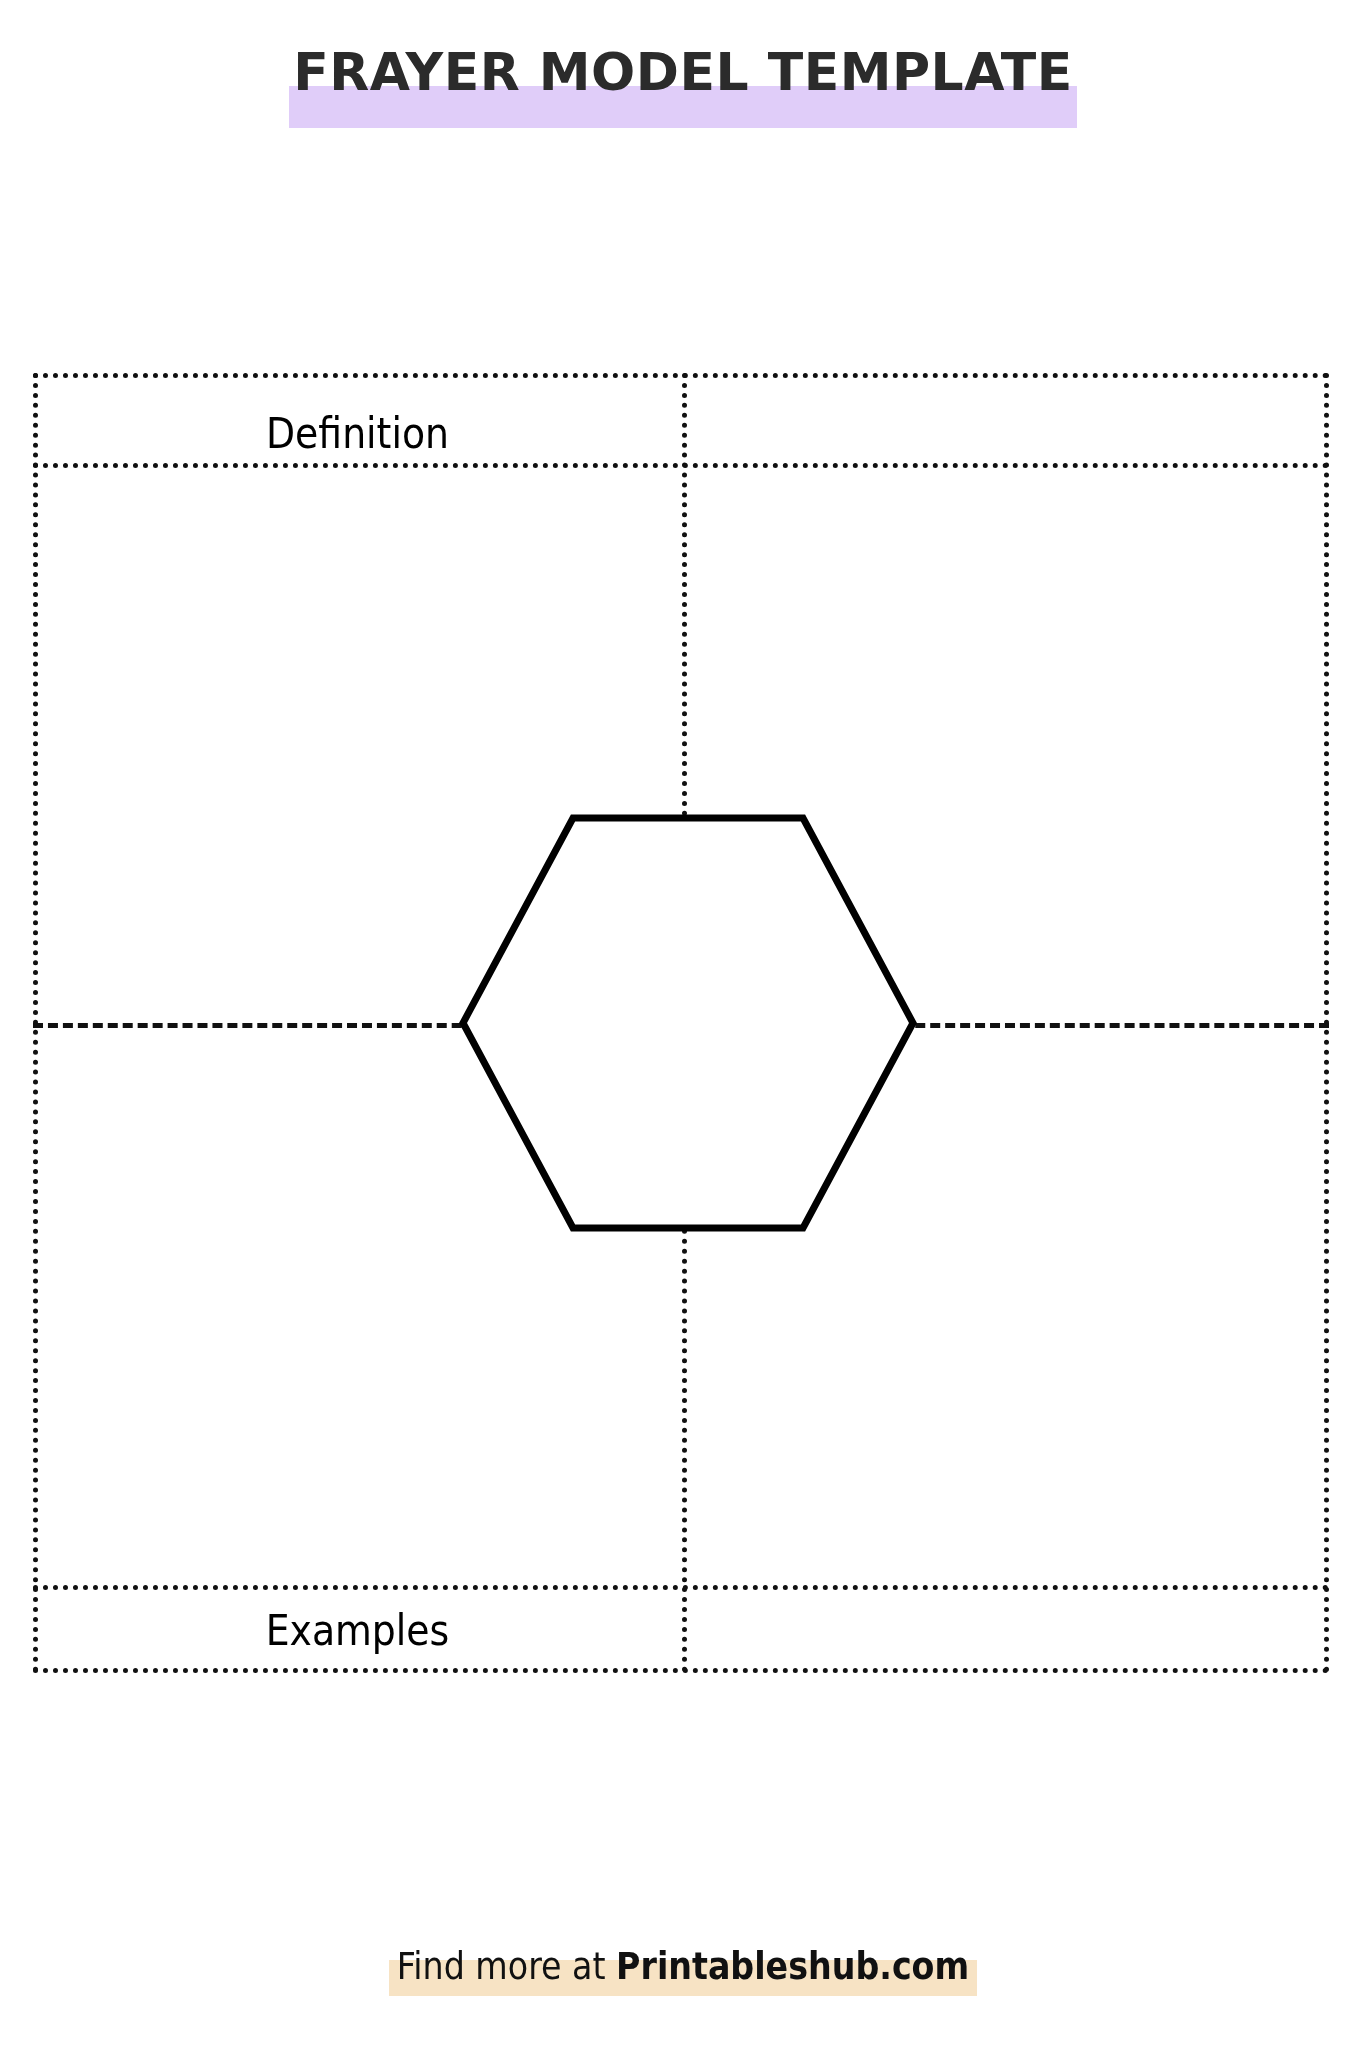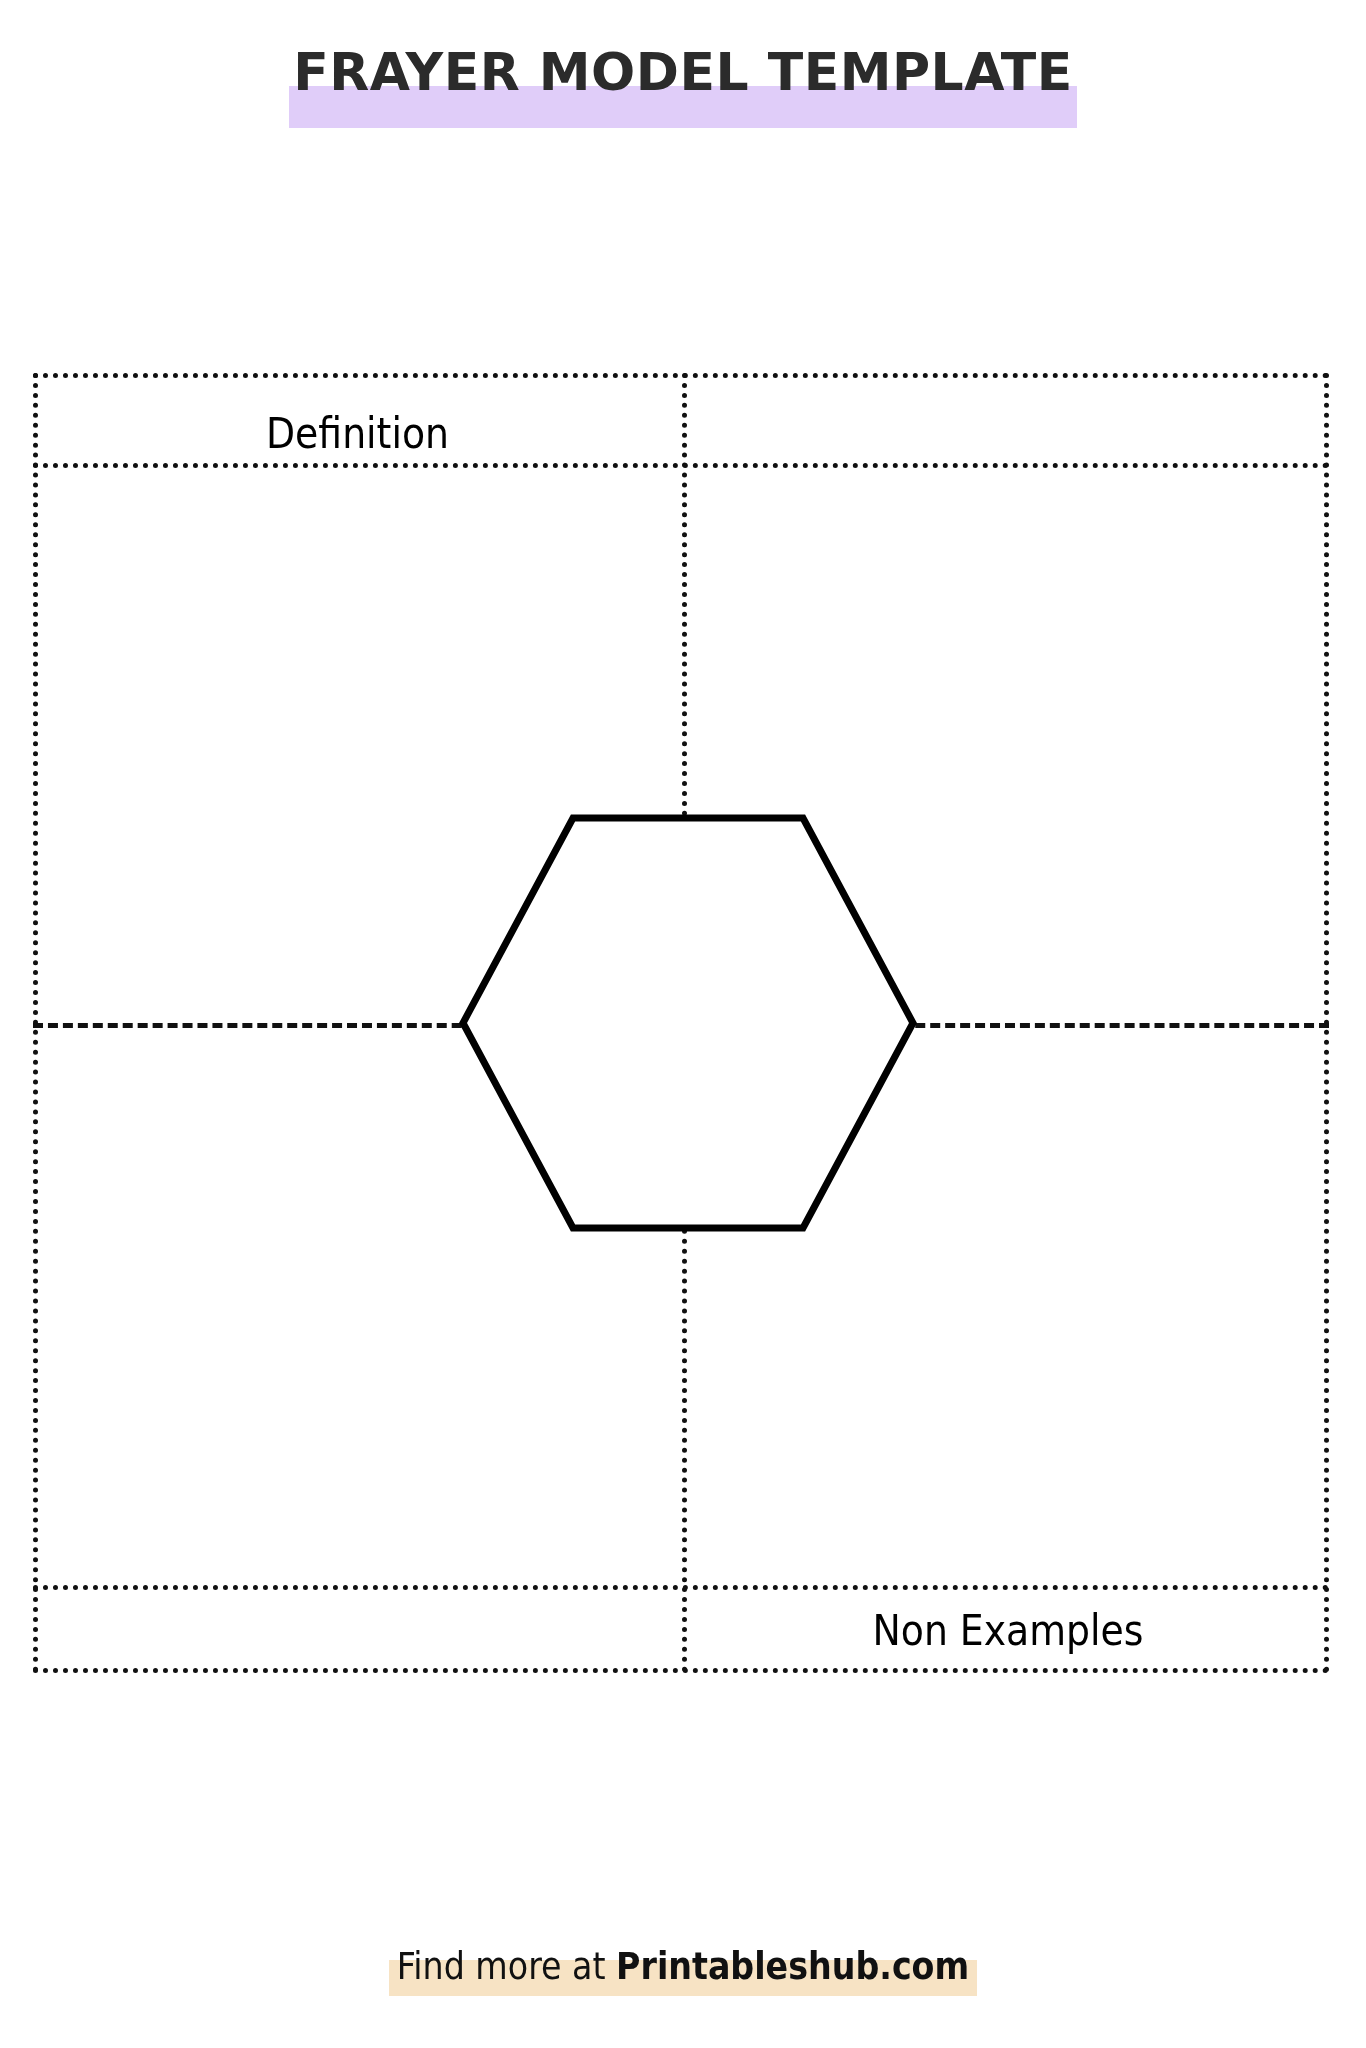--- a/index.html
+++ b/index.html
@@ -200,22 +200,22 @@
   <div class="outer-right"></div>
 
   <div class="div-v"></div>
   <div class="div-h-header"></div>
   <div class="div-h-middle"></div>
   <div class="div-h-footer"></div>
 
   <div class="cell-label lbl-definition">Definition</div>
 
 
-
-  <div class="cell-label lbl-nonexamples">Non Examples</div>
+  <div class="cell-label lbl-examples">Examples</div>
+
 
   <div style="position:absolute;left:5px;top:95px;width:640px;height:550px;"></div>
   <div style="position:absolute;left:656px;top:95px;width:635px;height:550px;"></div>
   <div style="position:absolute;left:5px;top:655px;width:640px;height:552px;"></div>
   <div style="position:absolute;left:656px;top:655px;width:635px;height:552px;"></div>
 
   <div class="hexagon">
     <svg width="460" height="420" viewBox="0 0 460 420" xmlns="http://www.w3.org/2000/svg">
       <polygon points="115,5 345,5 455,210 345,415 115,415 5,210" fill="#ffffff" stroke="#000000" stroke-width="7" stroke-linejoin="miter"></polygon>
     </svg>

